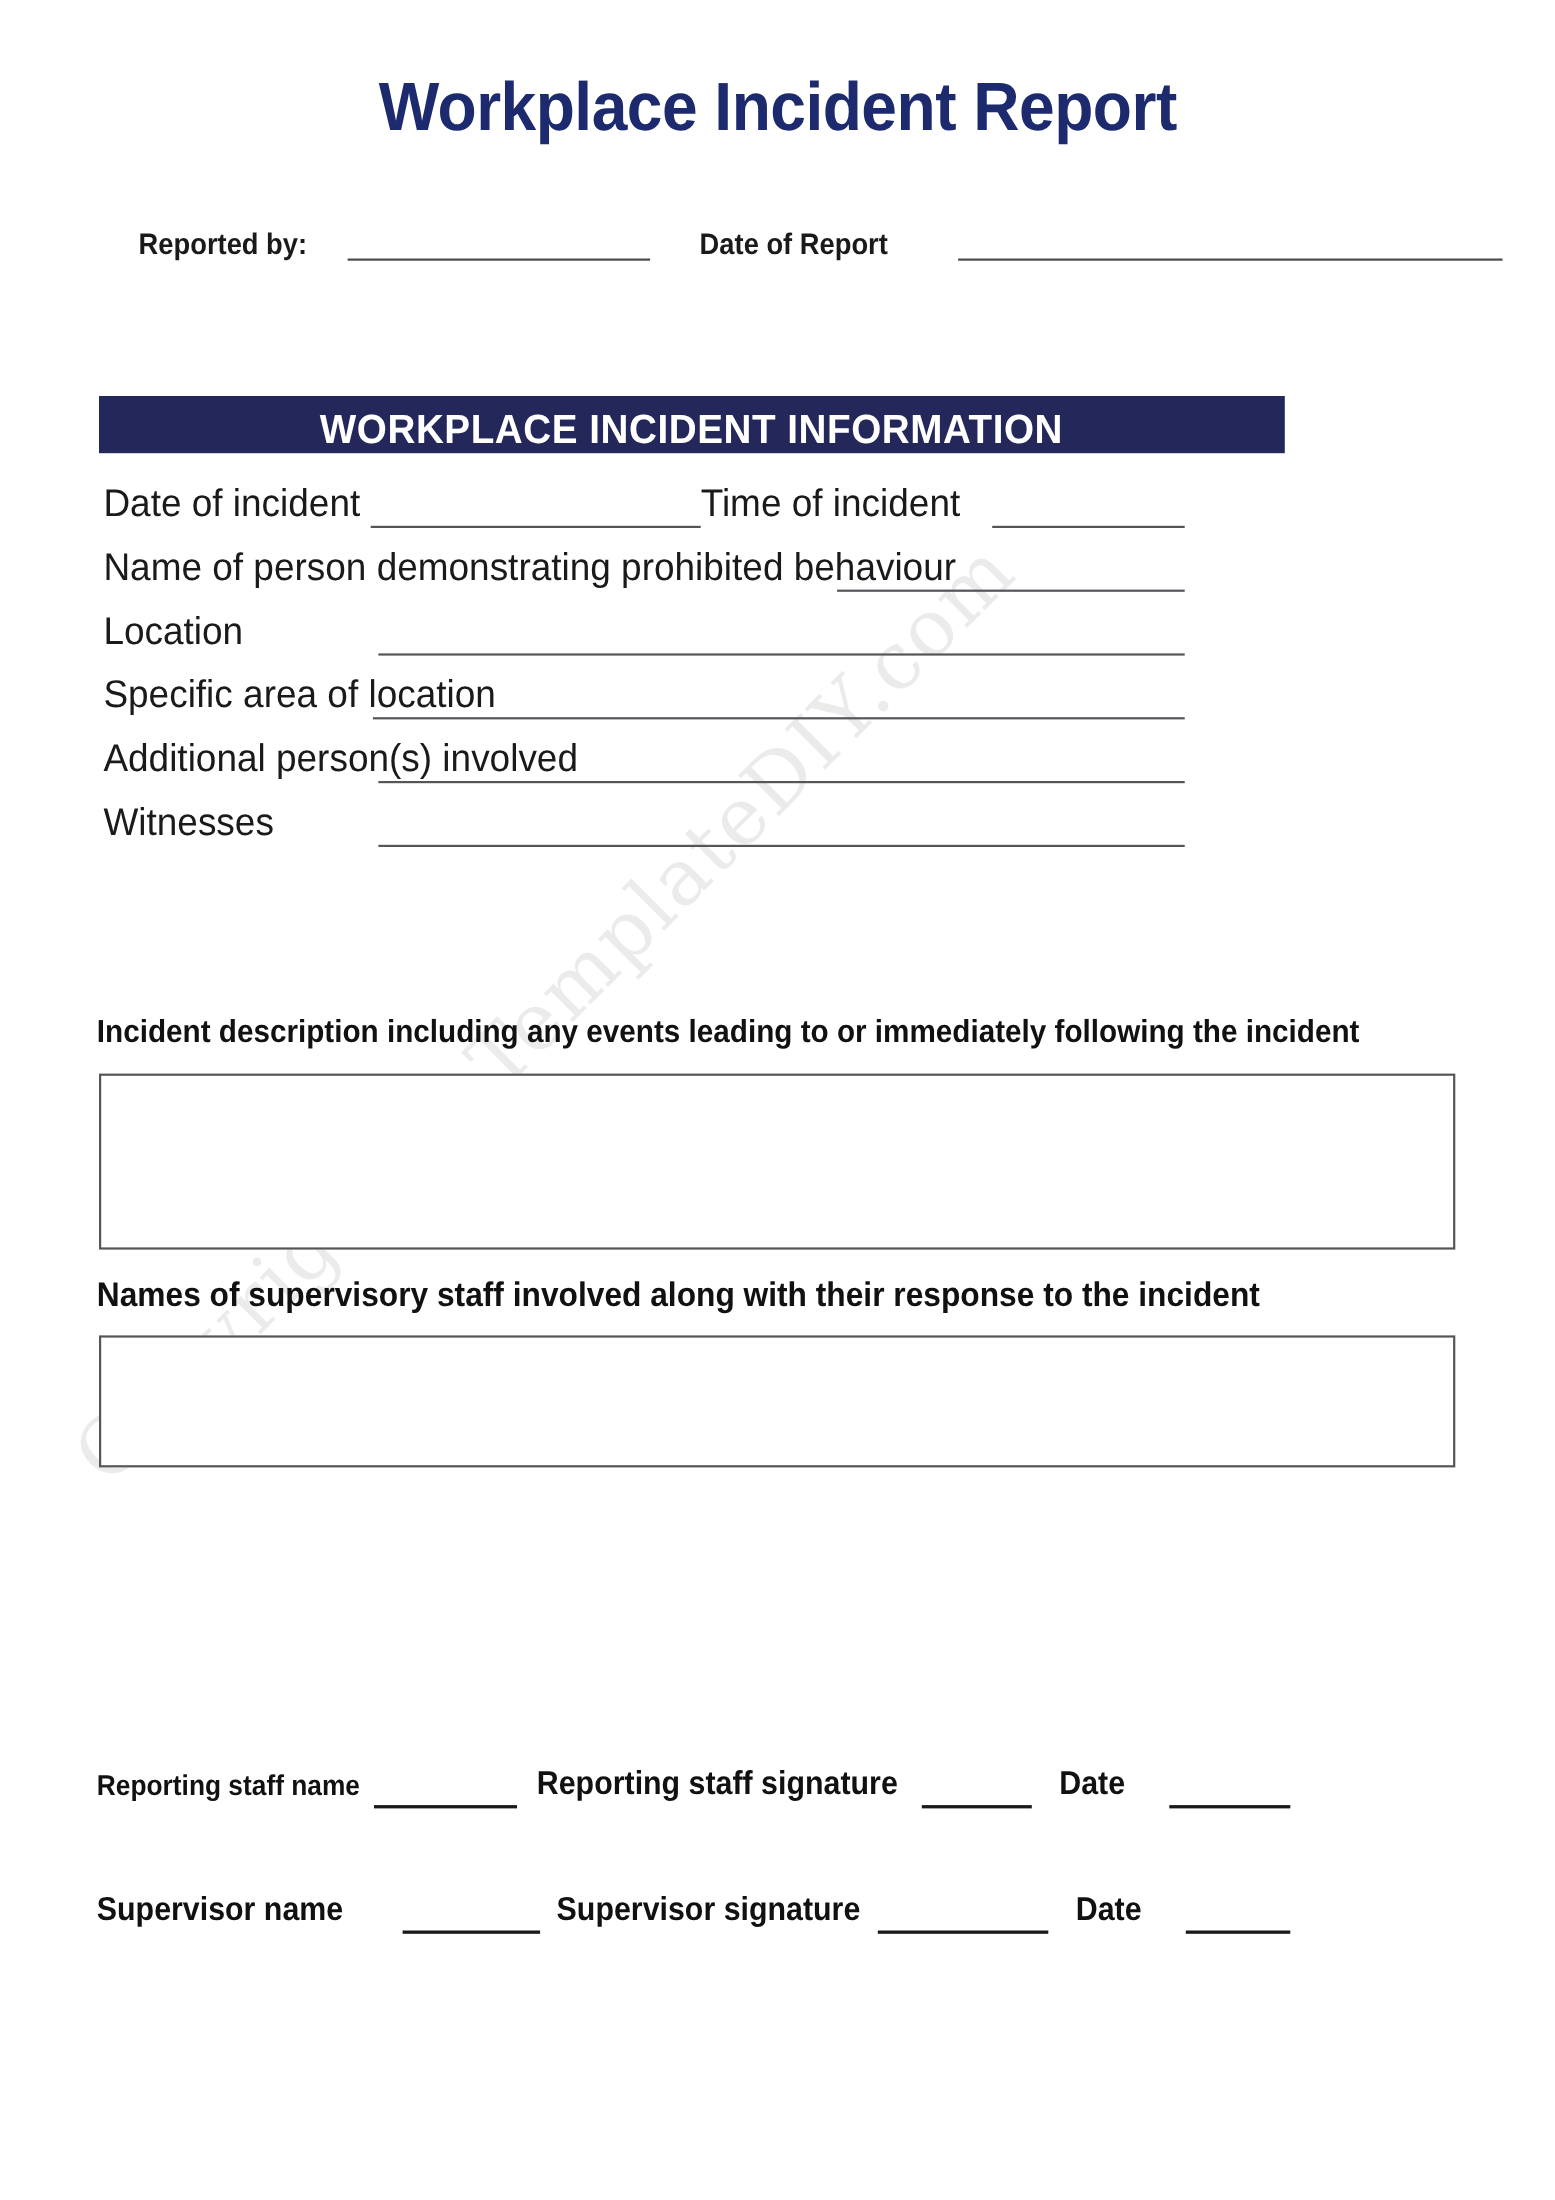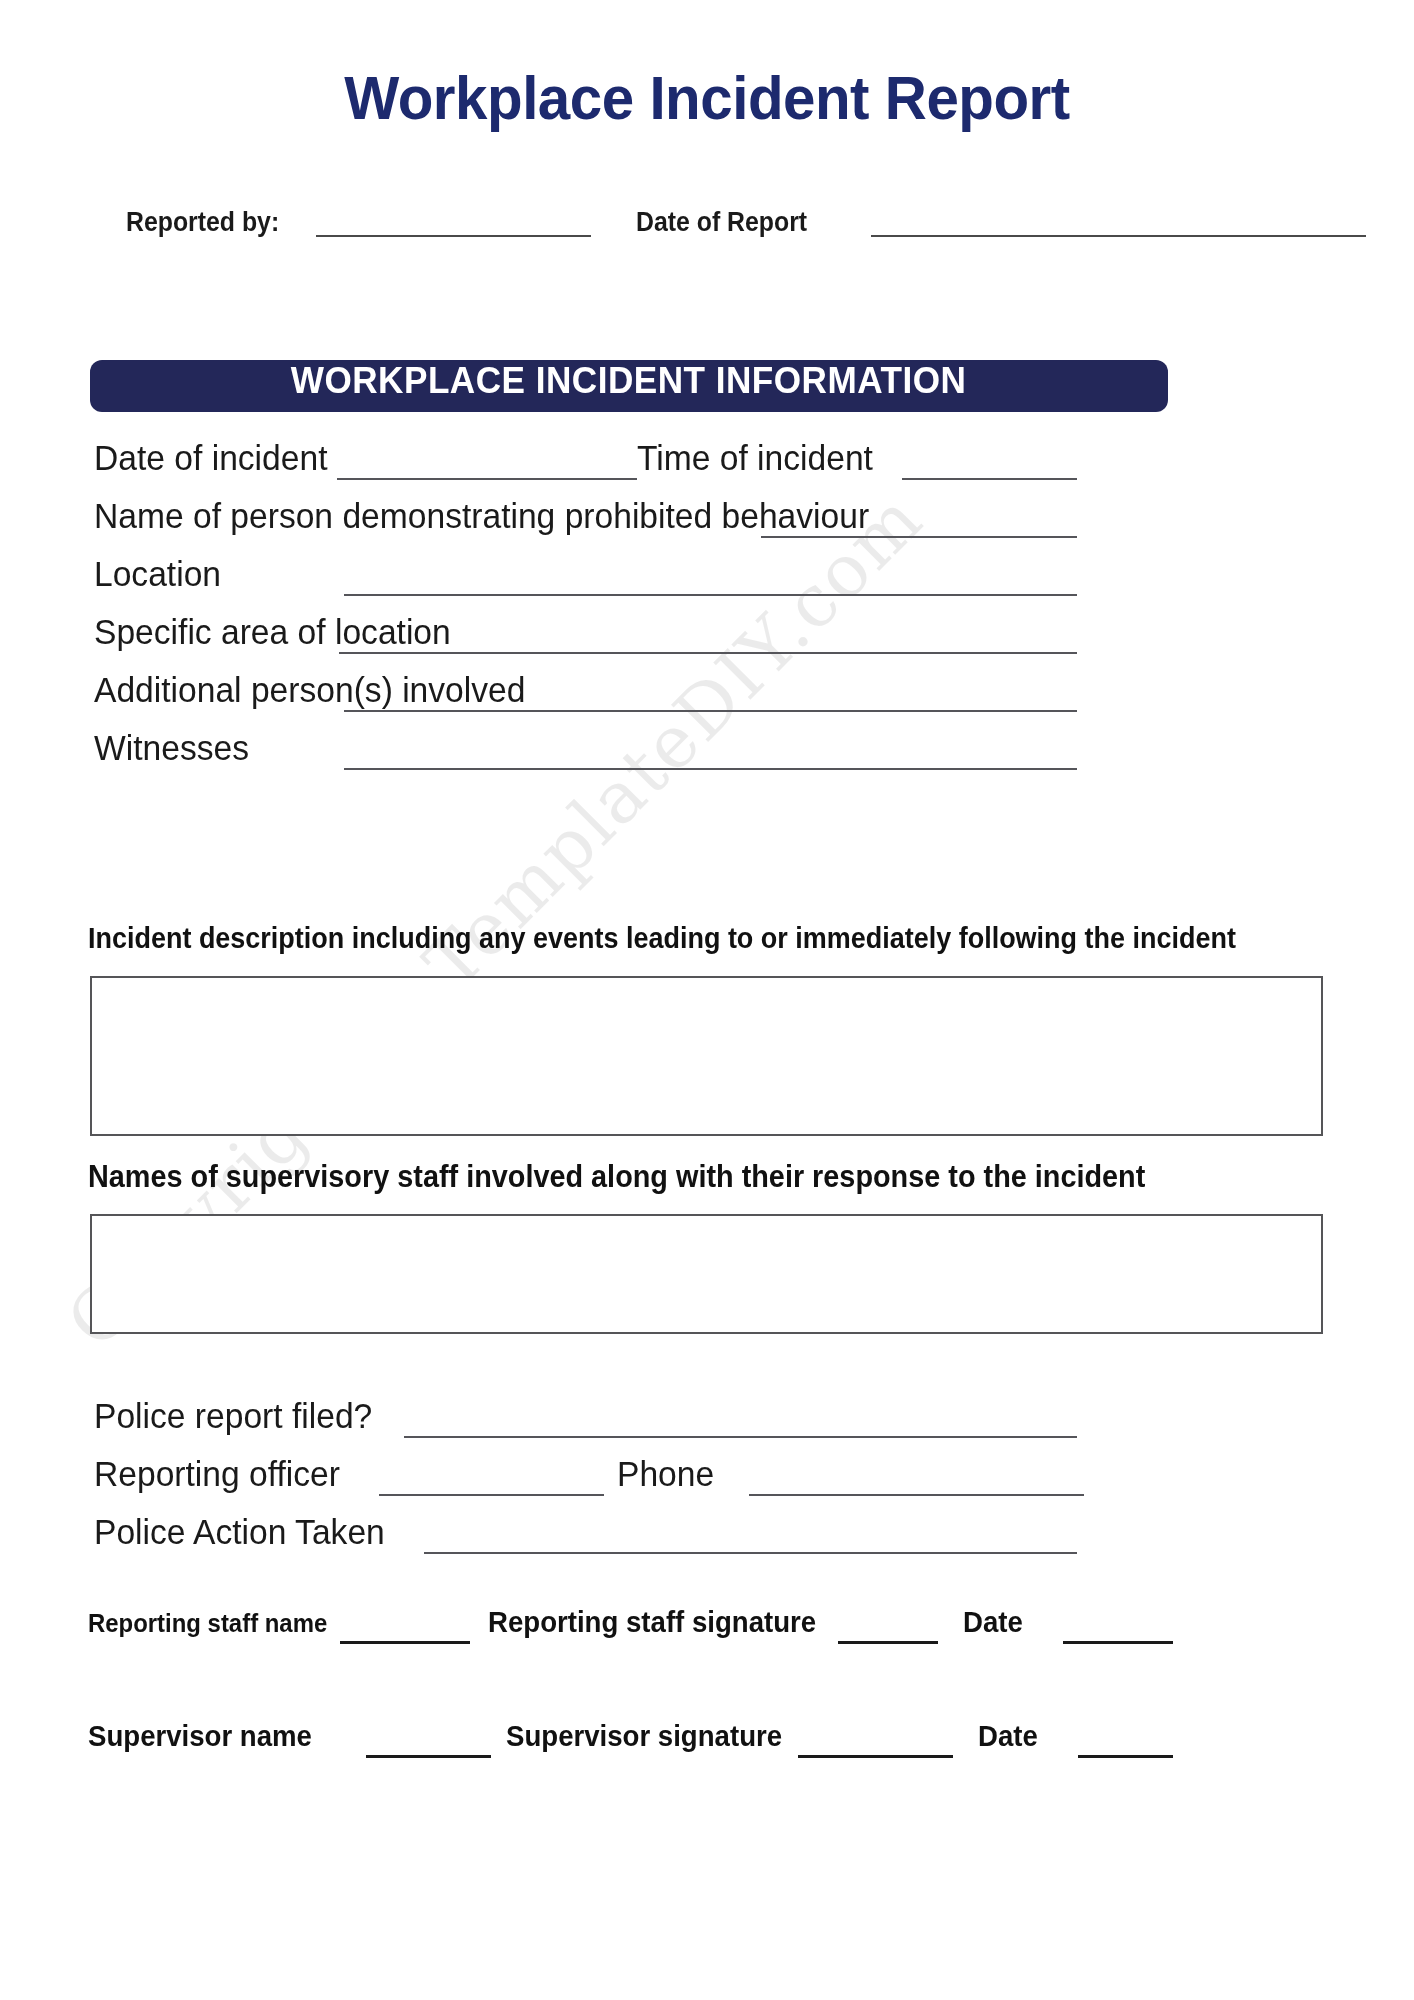--- a/index.html
+++ b/index.html
@@ -104,23 +104,22 @@
 
   
   .banner {
     position: absolute;
     left: 90px;
     top: 360px;
     width: 1078px;
     height: 52px;
     background: #232759;
     display: flex;
-    align-items: flex-start;
+    align-items: flex-end;
     justify-content: center;
-    border-radius: 12px;
   }
   .banner-text {
     font-family: "Liberation Sans Narrow", "Liberation Sans", sans-serif;
     font-weight: 700;
     font-size: 37px;
     color: #ffffff;
     letter-spacing: 0.5px;
     transform: scaleX(0.95);
   }
 
@@ -264,40 +263,20 @@
       </div>
 
     </div>
 
     <div class="section-heading" style="top:922px;">Incident description including any events leading to or immediately following the incident</div>
     <div class="textbox" style="top:976px; height:160px;"></div>
 
     <div class="section-heading" style="top:1159px; font-size:31px;">Names of supervisory staff involved along with their response to the incident</div>
     <div class="textbox" style="top:1214px; height:120px;"></div>
 
-    <div class="fields" style="top:1390px;">
-
-      <div class="field-row">
-        <span class="field-label">Police report filed?</span>
-        <span class="rule" style="left:310px; top:46px; width:673px;"></span>
-      </div>
-
-      <div class="field-row">
-        <span class="field-label">Reporting officer</span>
-        <span class="rule" style="left:285px; top:46px; width:225px;"></span>
-        <span class="field-label" style="left:523px;">Phone</span>
-        <span class="rule" style="left:655px; top:46px; width:335px;"></span>
-      </div>
-
-      <div class="field-row">
-        <span class="field-label">Police Action Taken</span>
-        <span class="rule" style="left:330px; top:46px; width:653px;"></span>
-      </div>
-
-    </div>
 
     <div class="sig-row" style="top:1608px;">
       <span class="sig-label" style="left:0; top:0; font-size:26px;">Reporting staff name</span>
       <span class="sig-line" style="left:252px; top:33px; width:130px;"></span>
       <span class="sig-label" style="left:400px; top:-3px; font-size:30px;">Reporting staff signature</span>
       <span class="sig-line" style="left:750px; top:33px; width:100px;"></span>
       <span class="sig-label" style="left:875px; top:-3px; font-size:30px;">Date</span>
       <span class="sig-line" style="left:975px; top:33px; width:110px;"></span>
     </div>
 

